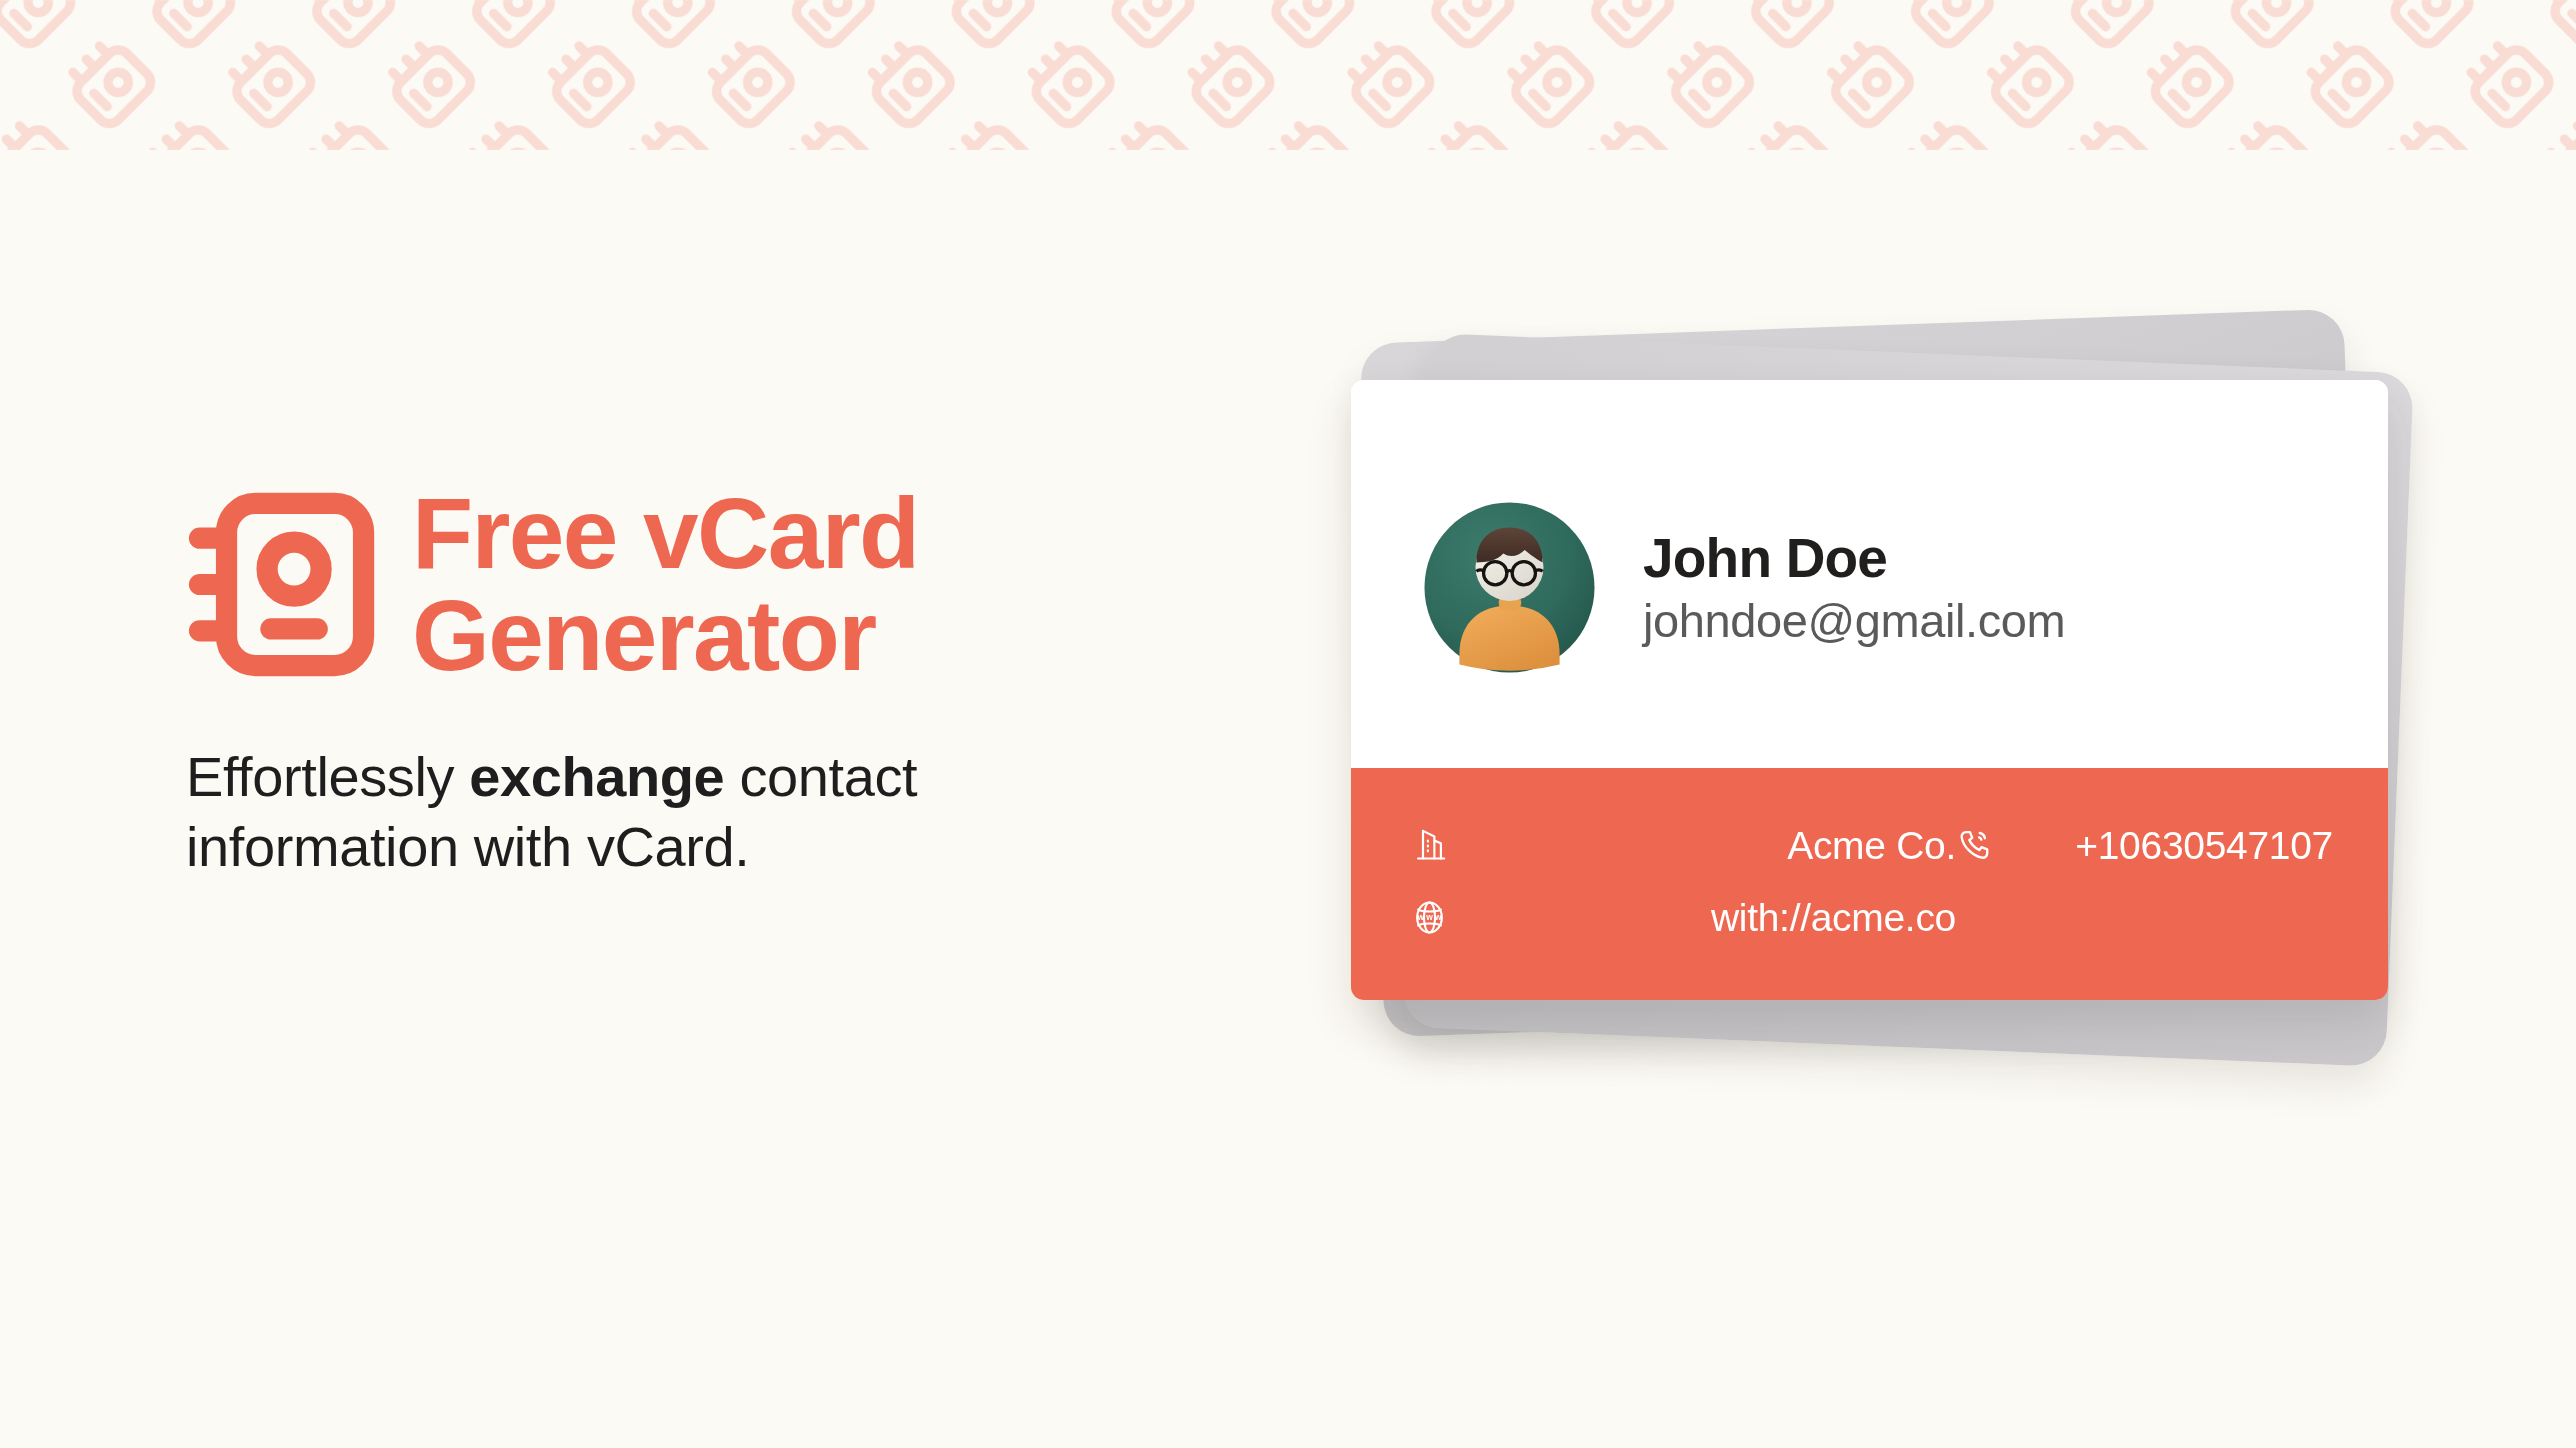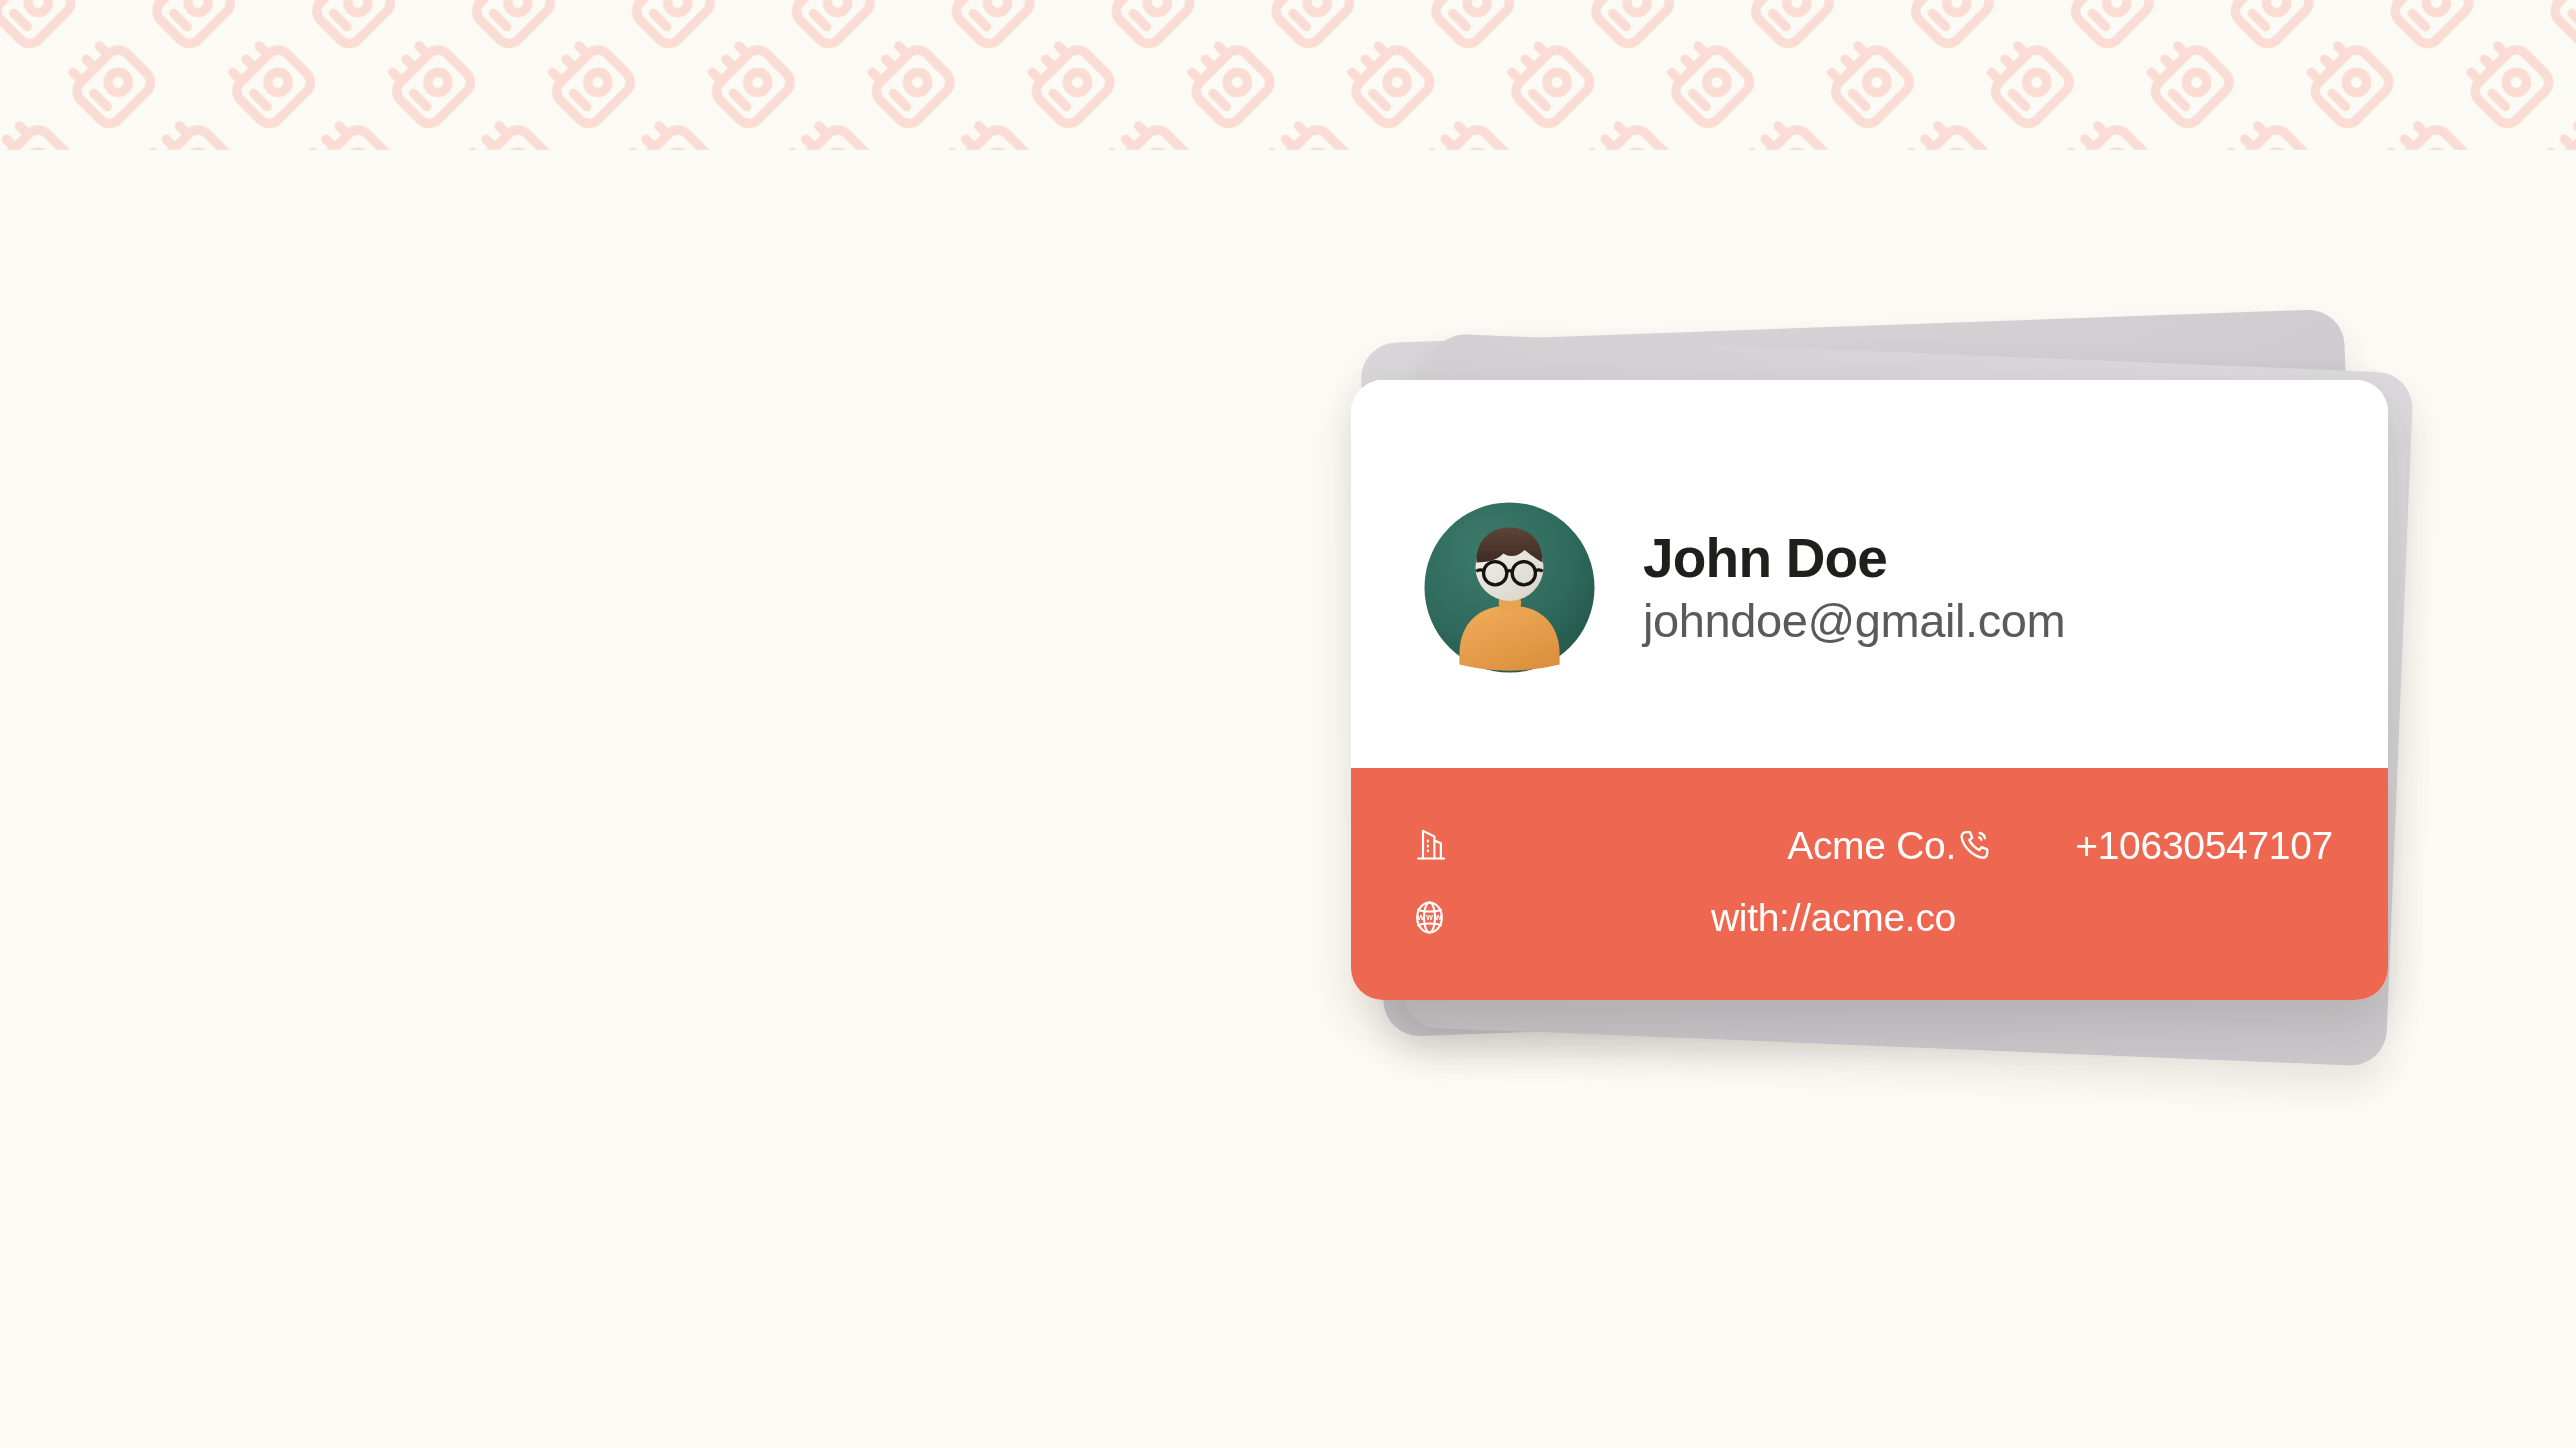--- a/index.html
+++ b/index.html
@@ -92,21 +92,21 @@
     width: 984px; height: 694px;
     transform: rotate(2.35deg);
     background: linear-gradient(200deg, #DBD9DC 0%, #CBC9CC 60%, #C4C2C5 100%);
   }
   .card {
     position: absolute;
     left: 35px;
     top: 68px;
     width: 1037px;
     height: 620px;
-    border-radius: 32px;
+    border-radius: 13px;
     overflow: hidden;
     background: #FFFFFF;
     box-shadow: 0 23.4px 45px rgba(45,38,32,0.13);
   }
   .card-top {
     height: 388px;
     display: flex;
     align-items: center;
     padding-left: 69px;
     box-sizing: border-box;
@@ -186,20 +186,37 @@
         </g>
         <pattern id="tile" x="0" y="0" width="145" height="145" patternUnits="userSpaceOnUse" patternTransform="translate(-30,-62) rotate(45 72 72)">
           <use href="#bookglyph" x="20" y="24"></use>
         </pattern>
       </defs>
       <rect x="0" y="0" width="3304" height="192" fill="#FCFAF4"></rect>
       <rect x="0" y="0" width="3304" height="192" fill="url(#tile)"></rect>
     </svg>
   </div>
 
+  <div class="hero">
+    <div class="hero-title-row">
+      <span class="hero-icon">
+        <svg viewBox="0 0 100 100" xmlns="http://www.w3.org/2000/svg" aria-hidden="true">
+          <g stroke="#EE6851" stroke-width="11" fill="none" stroke-linecap="round" stroke-linejoin="round">
+            <rect x="21" y="8" width="71" height="84" rx="15"></rect>
+            <path d="M17 26 H7 M17 50 H7 M17 74 H7"></path>
+            <circle cx="56" cy="42" r="14"></circle>
+            <path d="M44 73 H68"></path>
+          </g>
+        </svg>
+      </span>
+      <h1 class="hero-title">Free vCard
+Generator</h1>
+    </div>
+    <p class="hero-sub"><span>Effortlessly </span><b>exchange</b><span> contact information with vCard.</span></p>
+  </div>
 
   <div class="cardstack">
 
     <div class="ghost ghost-a"></div>
     <div class="ghost ghost-b"></div>
 
     <div class="card">
 
       <div class="card-top">
         <span class="avatar">

